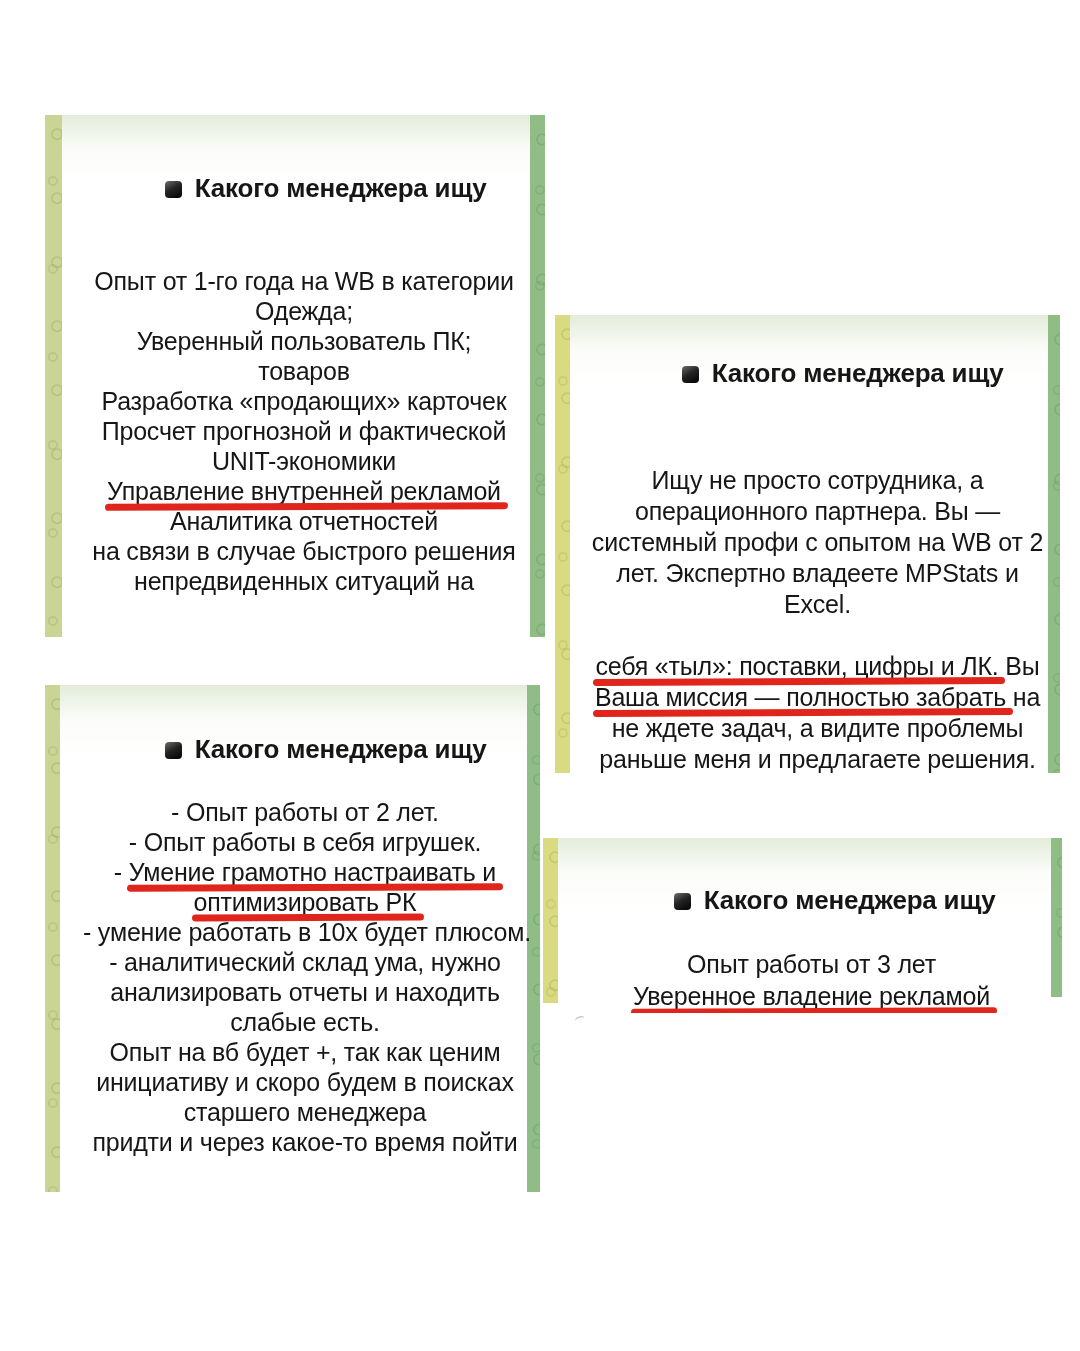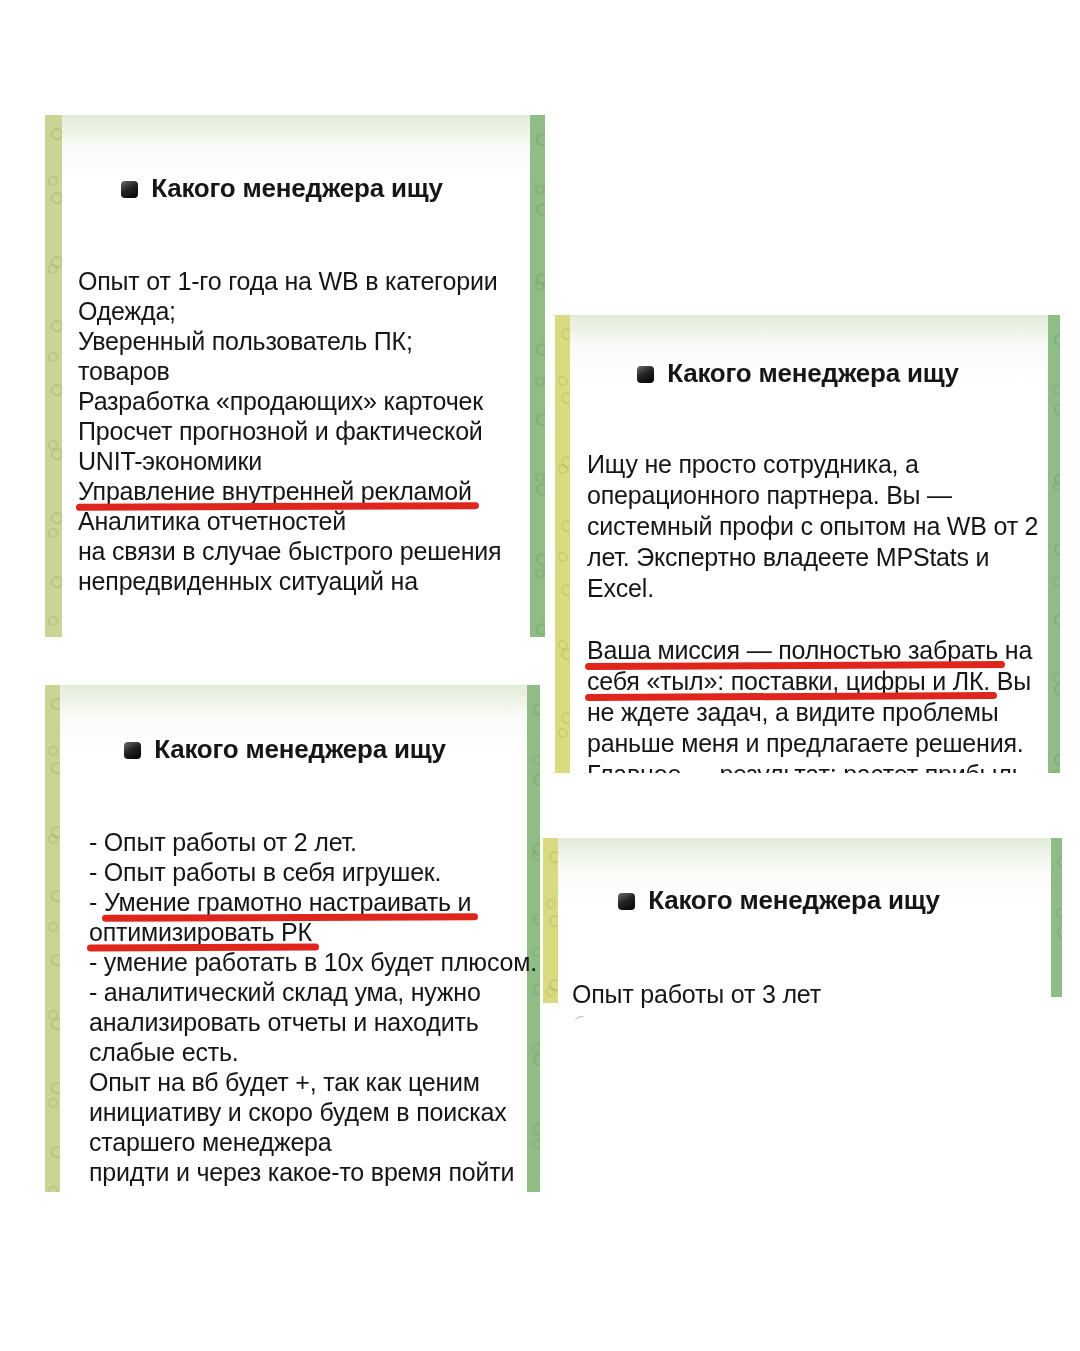--- a/index.html
+++ b/index.html
@@ -38,20 +38,21 @@
   .strip.green{
     background:var(--strip-green);
     background-image:
       radial-gradient(circle at 50% 35%, transparent 4px, rgba(30,90,30,.14) 4.5px, rgba(30,90,30,.14) 5.5px, transparent 6.5px),
       radial-gradient(circle at 35% 78%, transparent 3px, rgba(30,90,30,.11) 3.5px, rgba(30,90,30,.11) 4.5px, transparent 5.5px);
     background-size:24px 70px,28px 96px;
   }
   .content{
     position:absolute;top:0;bottom:0;
     background:linear-gradient(180deg, var(--card-top-tint) 0px, #fbfcf9 34px, #ffffff 72px);
+    text-align:center;
   }
   .title-row{
     font-weight:700;font-size:26px;line-height:32px;white-space:pre;
     letter-spacing:-0.2px;
   }
   .sq{
     display:inline-block;width:17px;height:17px;border-radius:4px;
     background:linear-gradient(150deg,#6e6e6e 0%,#242424 45%,#000000 100%);
     margin-right:13px;transform:translateY(1px);
   }
@@ -69,35 +70,35 @@
   #card0 .strip.right{width:15px;}
   #card0 .content{left:17px;right:15px;padding-top:25px;}
   #card0 .title-row{padding-left:17px;}
   #card0 .body{margin-top:30px;padding-left:16px;line-height:30px;}
 
   #card1{left:555px;top:315px;width:505px;height:458px;}
   #card1 .strip.left{width:15px;}
   #card1 .strip.right{width:12px;}
   #card1 .content{left:15px;right:12px;padding-top:10px;}
   #card1 .title-row{padding-left:25px;}
-  #card1 .body{margin-top:28px;padding-left:17px;line-height:31px;}
+  #card1 .body{margin-top:44px;padding-left:17px;line-height:31px;}
 
   #card2{left:45px;top:685px;width:495px;height:507px;}
   #card2 .strip.left{width:15px;}
   #card2 .strip.right{width:13px;}
   #card2 .content{left:15px;right:13px;padding-top:16px;}
   #card2 .title-row{padding-left:22px;}
-  #card2 .body{margin-top:30px;padding-left:29px;line-height:30px;}
+  #card2 .body{padding-left:23px;line-height:30px;}
 
   #card3{left:543px;top:838px;width:519px;height:175px;}
   #card3 .strip.left{width:15px;height:165px;bottom:auto;}
   #card3 .strip.right{width:11px;height:159px;bottom:auto;}
   #card3 .content{left:15px;right:11px;padding-top:14px;}
   #card3 .title-row{padding-left:18px;}
-  #card3 .body{margin-top:30px;padding-left:14px;line-height:32px;}
+  #card3 .body{padding-left:14px;line-height:32px;}
 
   .smudge{
     position:absolute;left:575px;top:1016px;width:10px;height:5px;
     border-top:2px solid #b9b9b9;border-radius:50% 50% 0 0;
     transform:rotate(-18deg);opacity:.7;
   }
 </style>
 </head>
 <body>
 
@@ -131,22 +132,22 @@
     <div class="title-row">
       <span class="sq"></span><span>Какого менеджера ищу</span>
     </div>
     <div class="body">
         <div class="line"><span>Ищу не просто сотрудника, а</span></div>
         <div class="line"><span>операционного партнера. Вы —</span></div>
         <div class="line"><span>системный профи с опытом на WB от 2</span></div>
         <div class="line"><span>лет. Экспертно владеете MPStats и</span></div>
         <div class="line"><span>Excel.</span></div>
         <div class="line">&nbsp;</div>
+        <div class="line"><span class="redline">себя «тыл»: поставки, цифры и ЛК.</span><span> Вы</span></div>
         <div class="line"><span class="redline">Ваша миссия — полностью забрать</span><span> на</span></div>
-        <div class="line"><span class="redline">себя «тыл»: поставки, цифры и ЛК.</span><span> Вы</span></div>
         <div class="line"><span>не ждете задач, а видите проблемы</span></div>
         <div class="line"><span>раньше меня и предлагаете решения.</span></div>
         <div class="line"><span class="redline">Главное — результат: растет прибыль —</span></div>
       </div>
   </div>
 </section>
 
 <section id="card2" class="card">
   <div class="strip left olive"></div>
   <div class="strip right green"></div>

